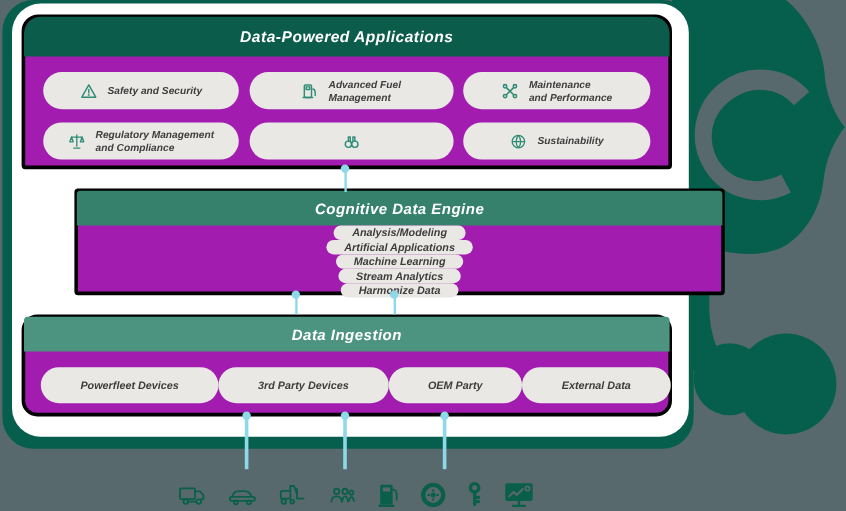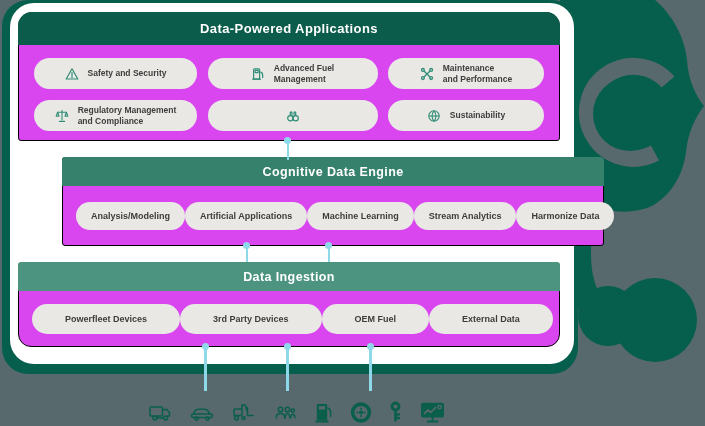--- a/index.html
+++ b/index.html
@@ -17,21 +17,21 @@
     background:#065f4c;border-radius:26px;z-index:1;
   }
   
   .card{
     position:absolute;left:10px;top:3px;width:564px;height:361px;
     background:#ffffff;border-radius:24px;z-index:2;
   }
   
   .section{
     position:absolute;left:8px;width:542px;
-    background:#d946ef;border:1px solid #000000;box-sizing:border-box;
+    background:#a21caf;border:3px solid #000000;box-sizing:border-box;font-style:italic;
   }
   .section.sec-apps{top:9px;height:129px;border-radius:14px 14px 3px 3px;}
   .section.sec-engine{top:154px;height:89px;border-radius:3px;margin-left:44px;}
   .section.sec-ingest{top:259px;height:85px;border-radius:13px;}
   .sec-header{
     margin:-1px -1px 0 -1px;height:33px;display:flex;align-items:center;justify-content:center;
     color:#ffffff;font-size:13px;font-weight:600;letter-spacing:.4px;
   }
   .sec-apps .sec-header{background:#0b5c4a;border-radius:14px 14px 0 0;}
   .sec-engine .sec-header,.sec-ingest .sec-header{height:29px;border-radius:3px 3px 0 0;font-size:12.5px;}
@@ -41,21 +41,21 @@
   .sec-apps .sec-body{padding:13px 15px 0 15px;}
   .pill-row{display:flex;justify-content:space-between;margin-bottom:11px;}
   .pill{
     background:#e9e8e5;border-radius:16px;display:flex;align-items:center;justify-content:center;
     gap:9px;color:#3d3d3d;font-weight:600;
   }
   .pill-apps{height:31px;font-size:8.5px;line-height:1.2;}
   .pill-apps .pill-label{white-space:pre-line;text-align:left;}
   .w1{width:163px;} .w2{width:170px;} .w3{width:156px;}
   .row-flex{display:flex;align-items:center;justify-content:space-between;padding:0 13px;}
-  .sec-engine .sec-body{height:60px;}
+  .sec-engine .sec-body{height:60px;flex-direction:column;}
   .sec-engine .row-flex{height:60px;}
   .pill-engine{height:28px;font-size:9px;white-space:nowrap;padding:0 15px;}
   .sec-ingest .row-flex{height:56px;}
   .pill-ingest{height:30px;font-size:9px;white-space:nowrap;padding:0 33px;}
   .pill-icon{display:flex;align-items:center;flex:0 0 auto;}
   
   .connector{position:absolute;display:flex;flex-direction:column;align-items:center;z-index:5;}
   .connector .dot{width:7px;height:7px;border-radius:50%;background:#8ed9e9;flex:0 0 auto;}
   .connector .line{width:2px;flex:1;background:#8ed9e9;margin-top:-1px;}
   .c1{left:284px;top:137px;height:23px;}
@@ -174,21 +174,21 @@
       <div class="pill pill-engine">Stream Analytics</div>
       <div class="pill pill-engine">Harmonize Data</div>
     </div>
   </div>
 
   <div class="section sec-ingest">
     <div class="sec-header">Data Ingestion</div>
     <div class="sec-body row-flex">
       <div class="pill pill-ingest">Powerfleet Devices</div>
       <div class="pill pill-ingest">3rd Party Devices</div>
-      <div class="pill pill-ingest">OEM Fuel</div>
+      <div class="pill pill-ingest">OEM Party</div>
       <div class="pill pill-ingest">External Data</div>
     </div>
   </div>
 </div>
 
 <div class="connector c1">
     <div class="dot"></div>
     <div class="line"></div>
   </div>
 <div class="connector c2">

